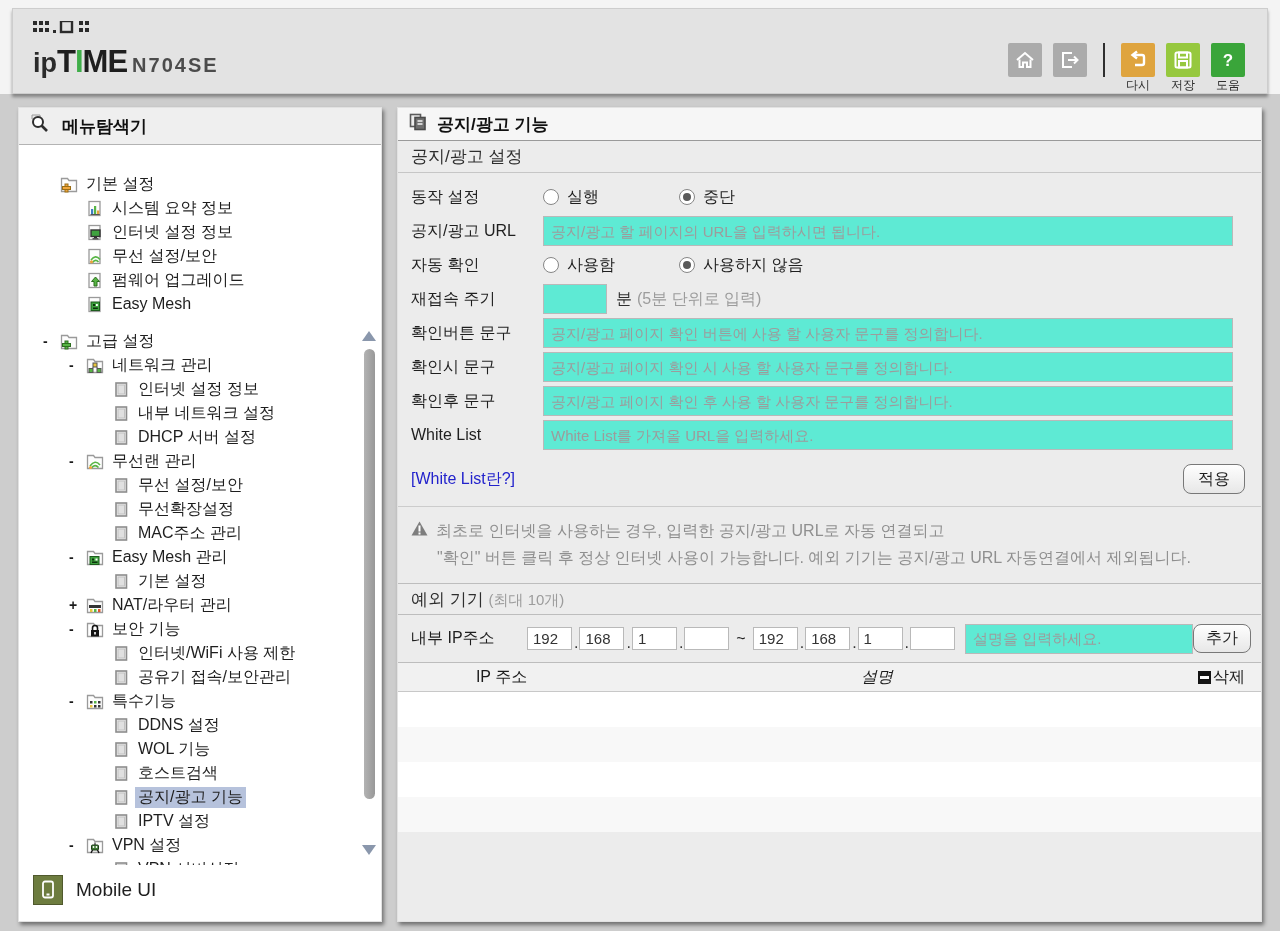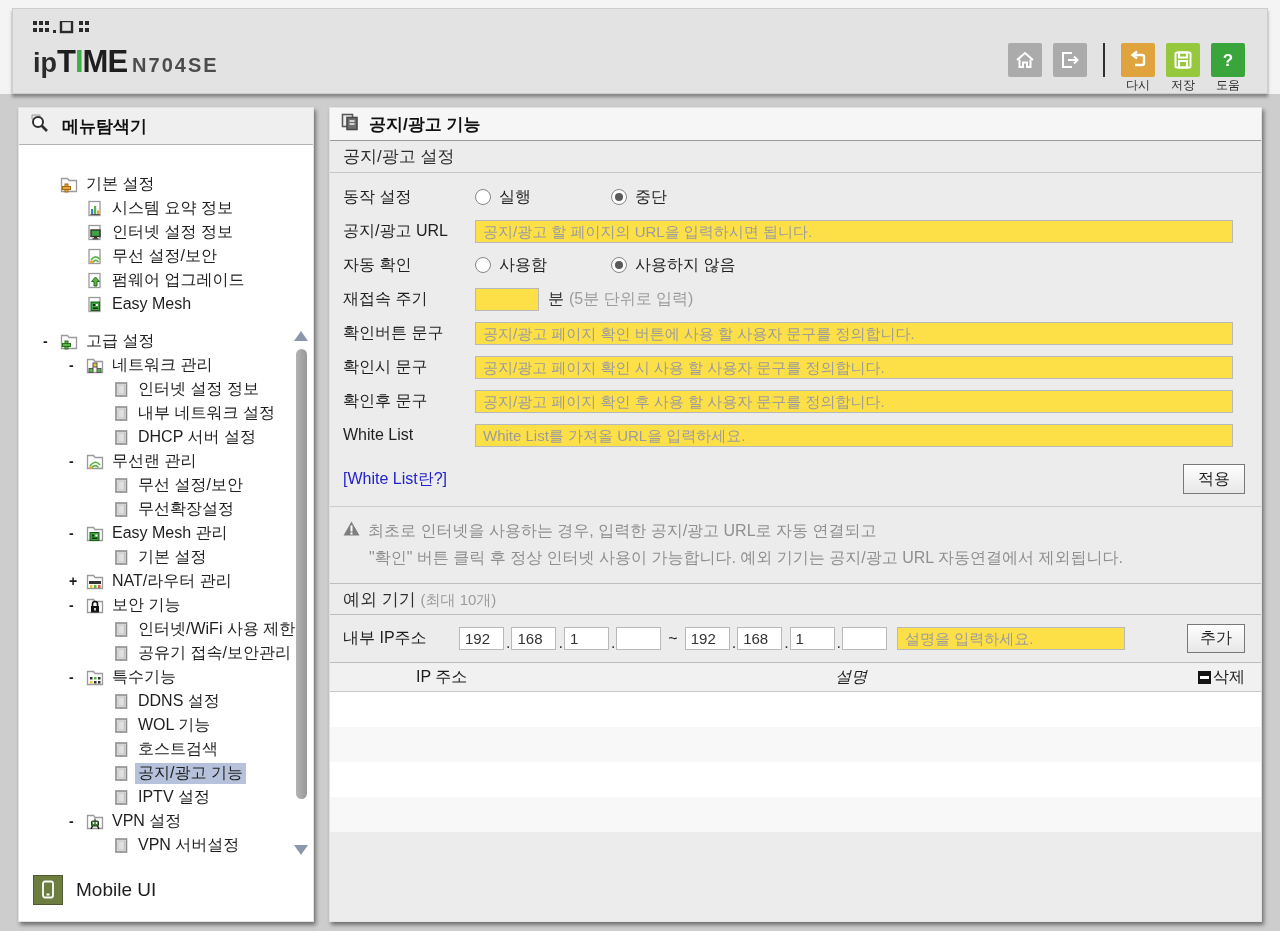--- a/index.html
+++ b/index.html
@@ -38,21 +38,21 @@
 
   
   .content {
     flex:1; background:#cdcdcd; margin-top:0;
     padding:13px 18px 9px 18px;
     display:flex; gap:15px; min-height:0; position:relative; z-index:1;
   }
 
   
   .sidebar {
-    width:296px; background:#ffffff; border:1px solid #e2e2e2;
+    width:364px; background:#ffffff; border:1px solid #e2e2e2;
     box-shadow:2px 3px 4px rgba(0,0,0,.45);
     display:flex; flex-direction:column;
   }
   .sb-header {
     height:37px; background:#efefef; border-bottom:1px solid #b3b3b3;
     display:flex; align-items:center; gap:13px; padding:0 11px;
     font-size:17px; font-weight:700; color:#101010; flex-shrink:0;
   }
   .tree { flex:1; padding-top:27px; position:relative; font-size:16px; color:#1e1e1e; overflow:hidden; }
   .tree-item { display:flex; align-items:center; height:24px; cursor:pointer; white-space:nowrap; }
@@ -80,32 +80,32 @@
   }
   .main-header {
     height:33px; background:#f6f6f6; border-bottom:1px solid #9a9a9a;
     display:flex; align-items:center; gap:10px; padding:0 11px;
     font-size:17px; font-weight:700; color:#111; flex-shrink:0;
   }
   .section-title { height:32px; line-height:32px; border-bottom:1px solid #c6c6c6; padding:0 13px; font-size:17px; color:#2e2e2e; }
   .form { padding:7px 28px 0 13px; }
   .frow { display:flex; align-items:center; height:34px; font-size:16px; color:#1f1f1f; }
   .flabel { width:132px; flex-shrink:0; }
-  .txt-input { flex:1; height:23px; border:1px solid #b9b9b9; background:#fde047; font-size:15px; padding:0 7px; color:#333; font-family:inherit; }
+  .txt-input { flex:1; height:30px; border:1px solid #b9b9b9; background:#5eead4; font-size:15px; padding:0 7px; color:#333; font-family:inherit; }
   input::placeholder { color:#9c9c9c; opacity:1; }
   .radio-opt { display:flex; align-items:center; width:136px; cursor:pointer; }
   .radio { width:16px; height:16px; border:1px solid #868686; border-radius:50%; background:#fff; position:relative; margin-right:8px; flex-shrink:0; }
   .radio.checked::after { content:""; position:absolute; left:3px; top:3px; right:3px; bottom:3px; background:#5a5a5a; border-radius:50%; }
   .small-input { width:64px; flex:none; }
   .unit { margin-left:9px; color:#2e2e2e; }
   .hint { color:#9c9c9c; margin-left:5px; }
   .link-row { display:flex; justify-content:space-between; align-items:center; padding:12px 16px 12px 13px; border-bottom:1px solid #cccccc; }
   .wl-link { color:#2222cc; font-size:16px; text-decoration:none; cursor:pointer; }
   .btn {
-    background:linear-gradient(#fefefe,#e7e7e7); border:1px solid #787878; border-radius:0;
+    background:linear-gradient(#fefefe,#e7e7e7); border:1px solid #787878; border-radius:8px;
     height:30px; min-width:62px; font-size:16px; color:#1f1f1f; font-family:inherit; cursor:pointer;
   }
   .warning { padding:10px 16px 12px 13px; color:#8f8f8f; font-size:16px; line-height:27px; }
   .warn-l1 { display:flex; align-items:center; gap:8px; }
   .warn-l2 { padding-left:26px; }
   .section2 { border-top:1px solid #bdbdbd; border-bottom:1px solid #bdbdbd; height:32px; line-height:32px; padding:0 13px; font-size:17px; color:#2e2e2e; }
   .section2 .suffix { color:#9c9c9c; font-size:15px; }
   .ip-row { display:flex; align-items:center; height:47px; padding:0 16px 0 13px; font-size:16px; color:#1f1f1f; }
   .ip-label { width:116px; flex-shrink:0; }
   .octet { width:45px; height:23px; border:1px solid #b9b9b9; font-size:15px; padding:0 5px; color:#333; font-family:inherit; }
@@ -376,20 +376,30 @@
           </div>
           <div class="tree-item lv2">
             <span class="tree-marker"></span>
             <span class="tree-icon">
               <svg width="18" height="17" viewBox="0 0 18 17">
                 <rect x="4" y="2" width="10.5" height="13" fill="#ececec" stroke="#8d8d8d" stroke-width="1.6"></rect>
                 <rect x="6" y="4" width="6.5" height="9" fill="#e0e0e0" stroke="#c2c2c2"></rect>
               </svg>
             </span>
             <span class="tree-label">무선확장설정</span>
+          </div>
+          <div class="tree-item lv2">
+            <span class="tree-marker"></span>
+            <span class="tree-icon">
+              <svg width="18" height="17" viewBox="0 0 18 17">
+                <rect x="4" y="2" width="10.5" height="13" fill="#ececec" stroke="#8d8d8d" stroke-width="1.6"></rect>
+                <rect x="6" y="4" width="6.5" height="9" fill="#e0e0e0" stroke="#c2c2c2"></rect>
+              </svg>
+            </span>
+            <span class="tree-label">MAC주소 관리</span>
           </div>
           <div class="tree-item lv1">
             <span class="tree-marker">-</span>
             <span class="tree-icon">
               <svg width="18" height="17" viewBox="0 0 18 17">
                 <path d="M1.5 2.5 h6 l1.5 2 h7.5 v11 h-15 z" fill="#fdfdfd" stroke="#9a9a9a" stroke-width="1.3"></path>
                 <rect x="4" y="7.5" width="9" height="8" fill="#3fa33f" stroke="#1e5c1e"></rect>
                 <rect x="6" y="9.5" width="2" height="2" fill="#0c330c"></rect>
                 <rect x="9.5" y="9.5" width="2" height="2" fill="#fff"></rect>
                 <rect x="6" y="12.5" width="5.5" height="1.5" fill="#0c330c"></rect>

